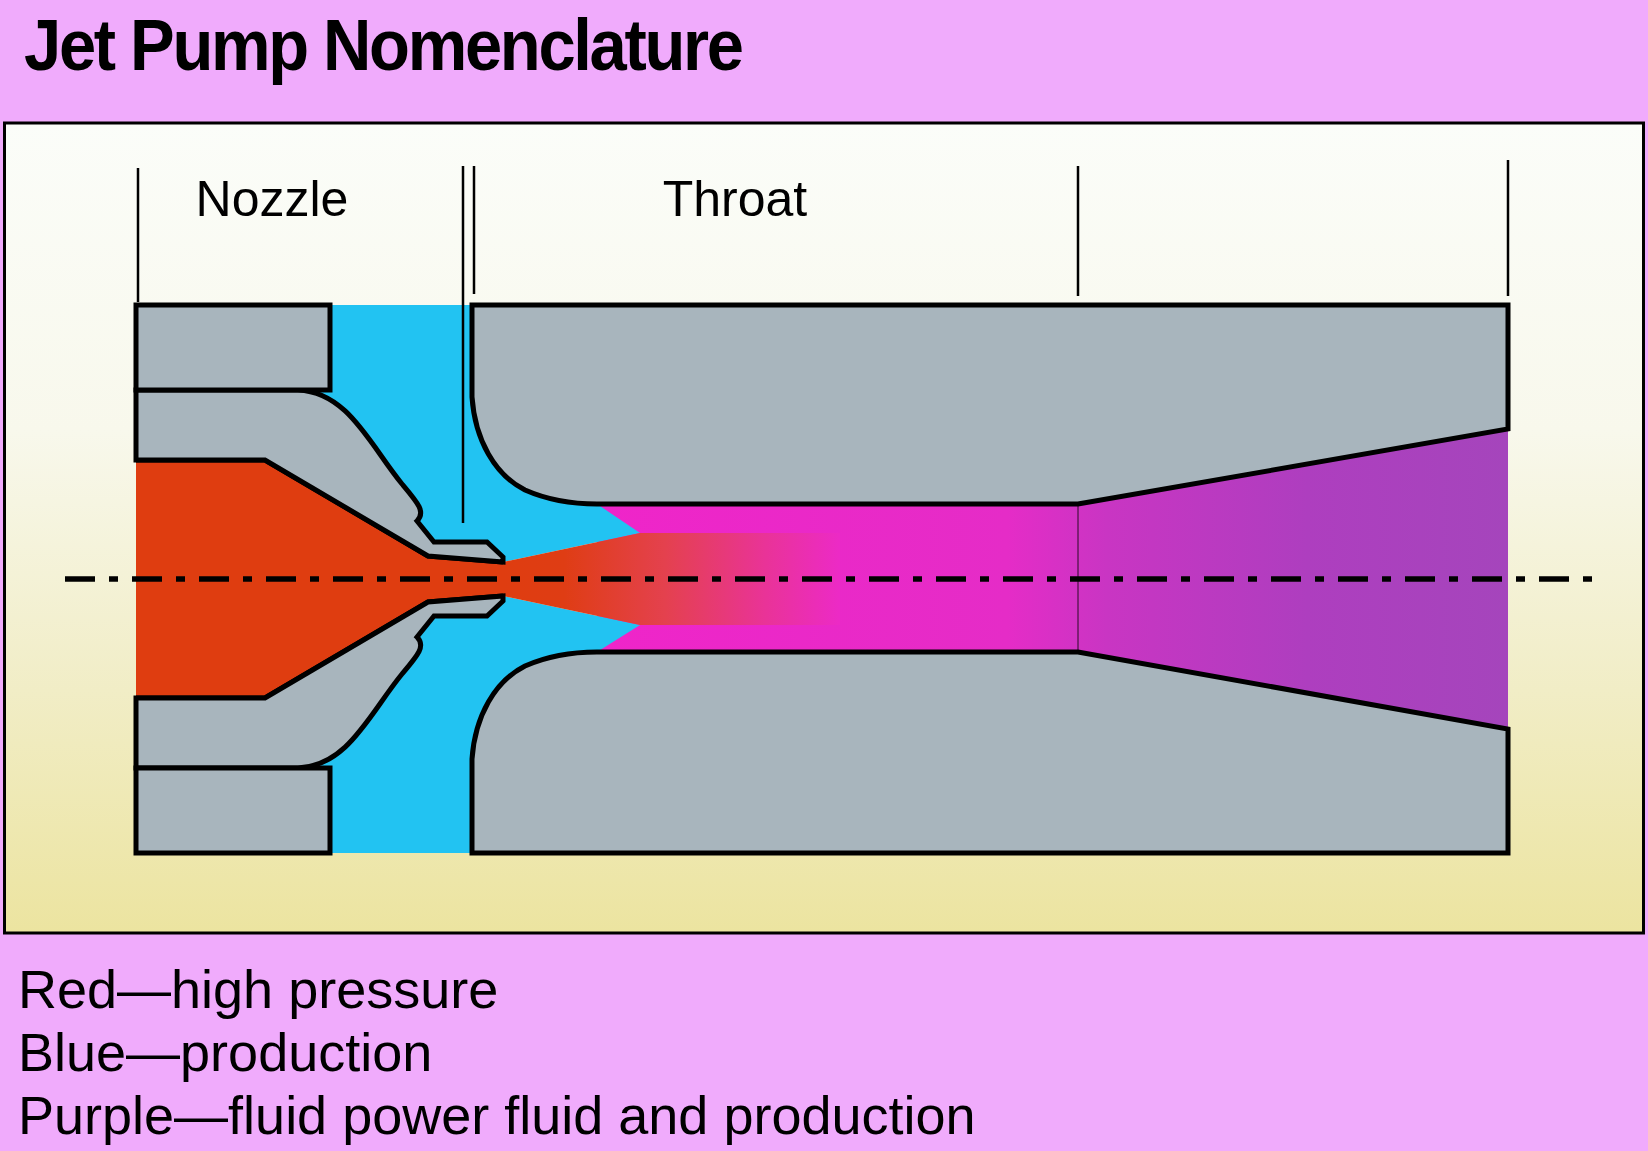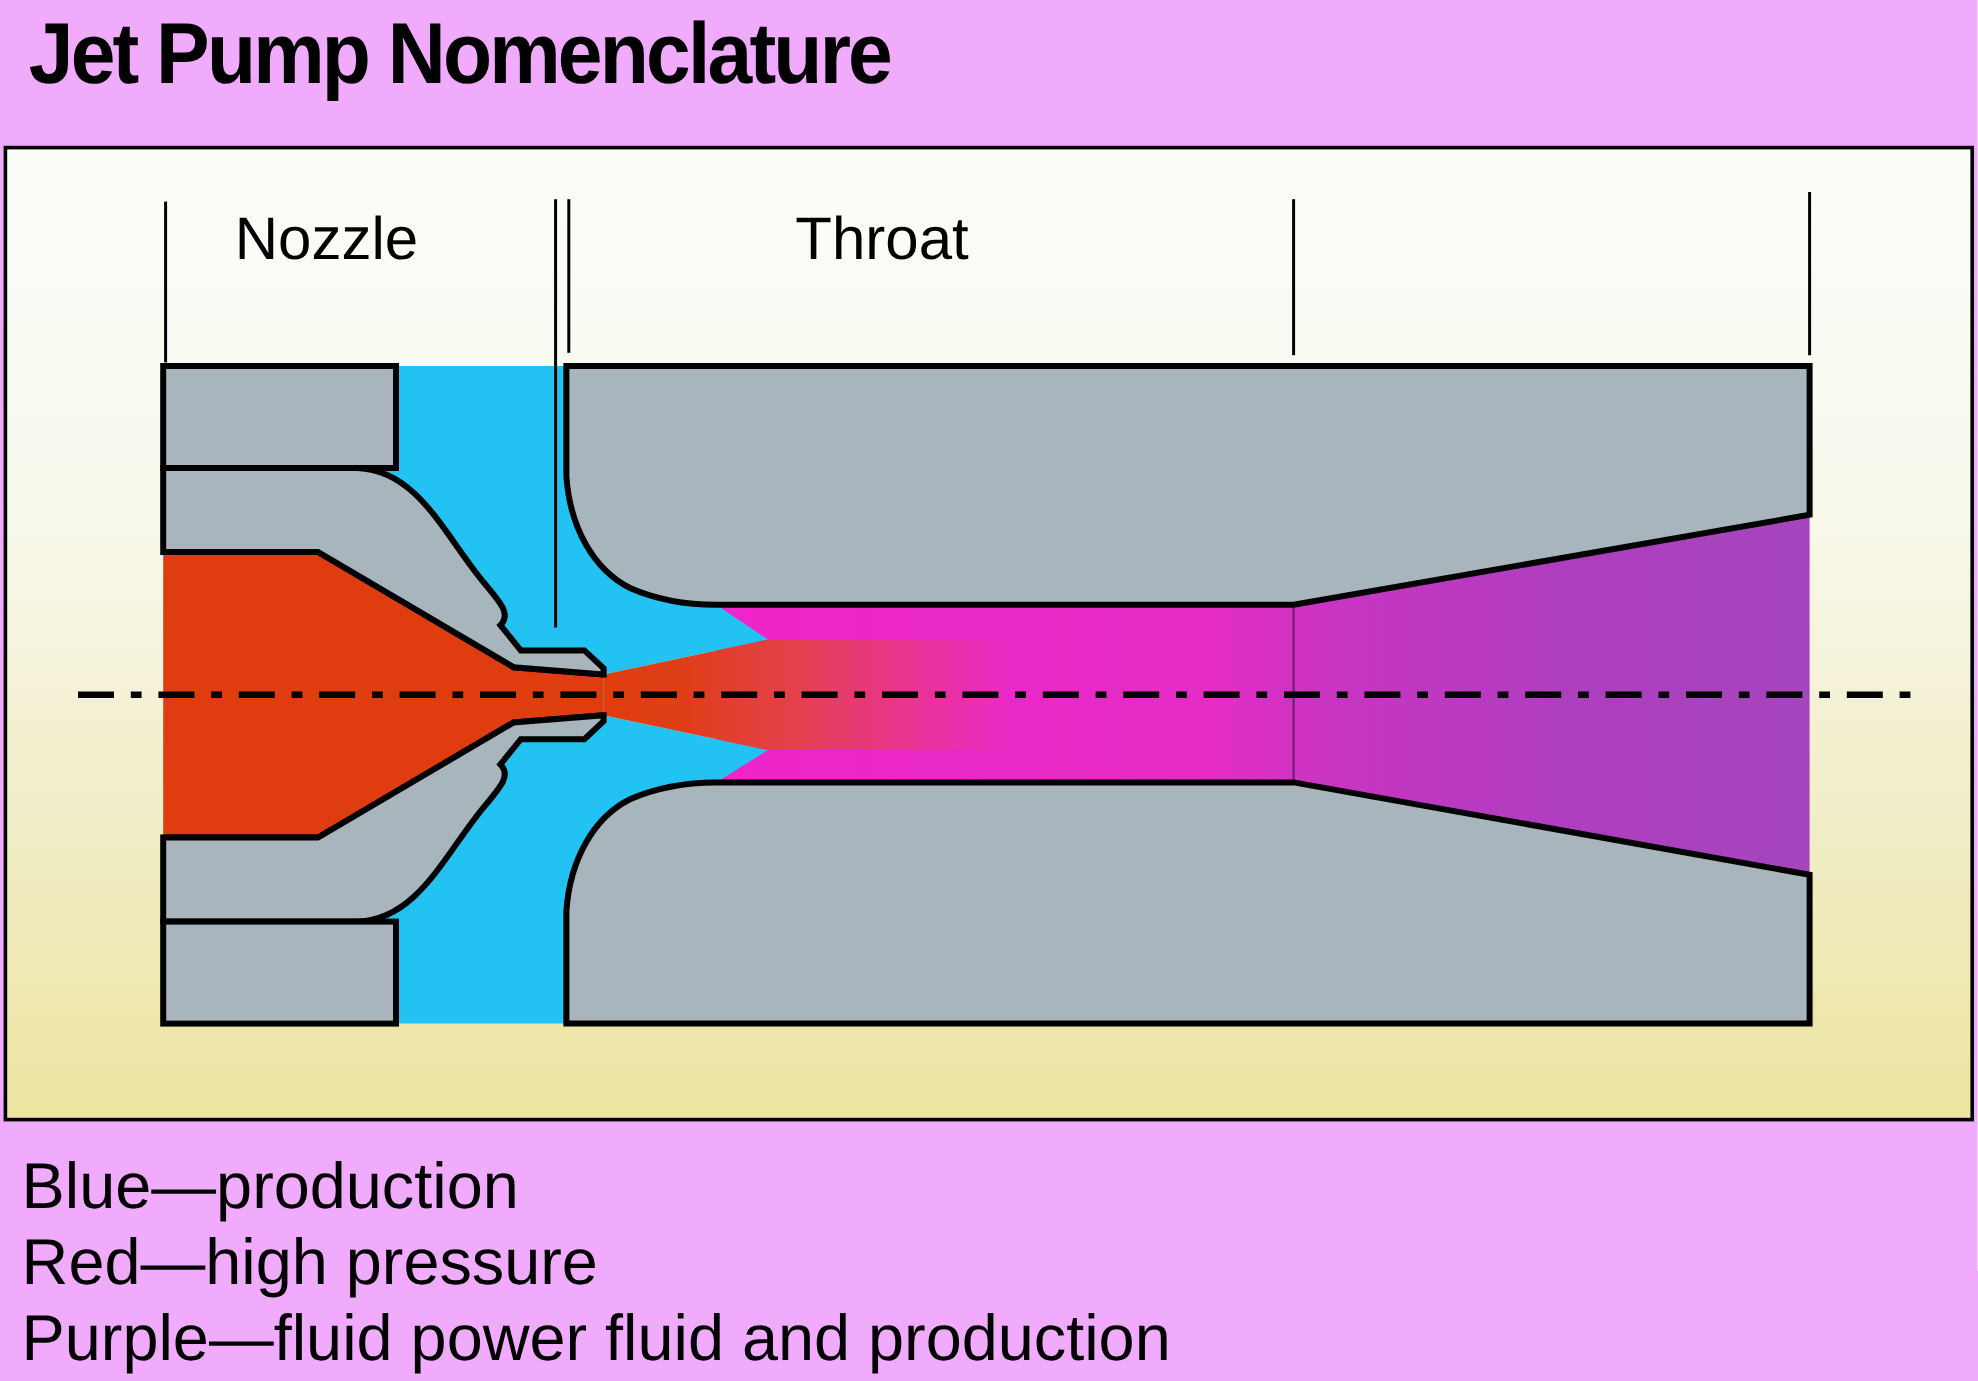--- a/index.html
+++ b/index.html
@@ -97,18 +97,18 @@
     <line x1="1078" y1="166" x2="1078" y2="296" stroke="#000" stroke-width="2.5"></line>
     <line x1="1508" y1="160" x2="1508" y2="296" stroke="#000" stroke-width="2.5"></line>
 
     <line x1="65" y1="579" x2="1606" y2="579" stroke="#000" stroke-width="5.5" stroke-dasharray="30 14 9 14"></line>
   </svg>
 
   <div class="section-label" id="label-nozzle">Nozzle</div>
   <div class="section-label" id="label-throat">Throat</div>
 
   <div id="legend">
+    <div>Red—high pressure</div>
     <div>Blue—production</div>
-    <div>Red—high pressure</div>
     <div>Purple—fluid power fluid and production</div>
   </div>
 
 </div>
 
 </body></html>

